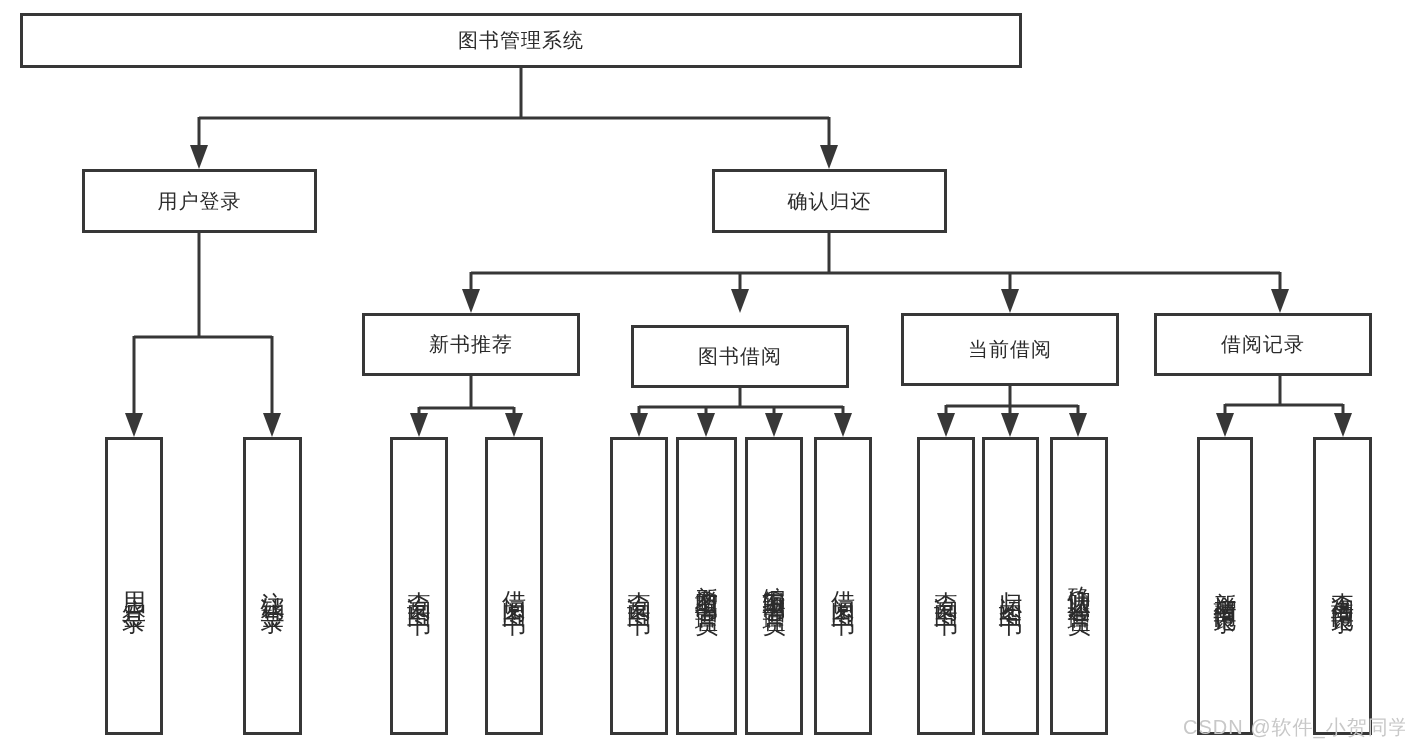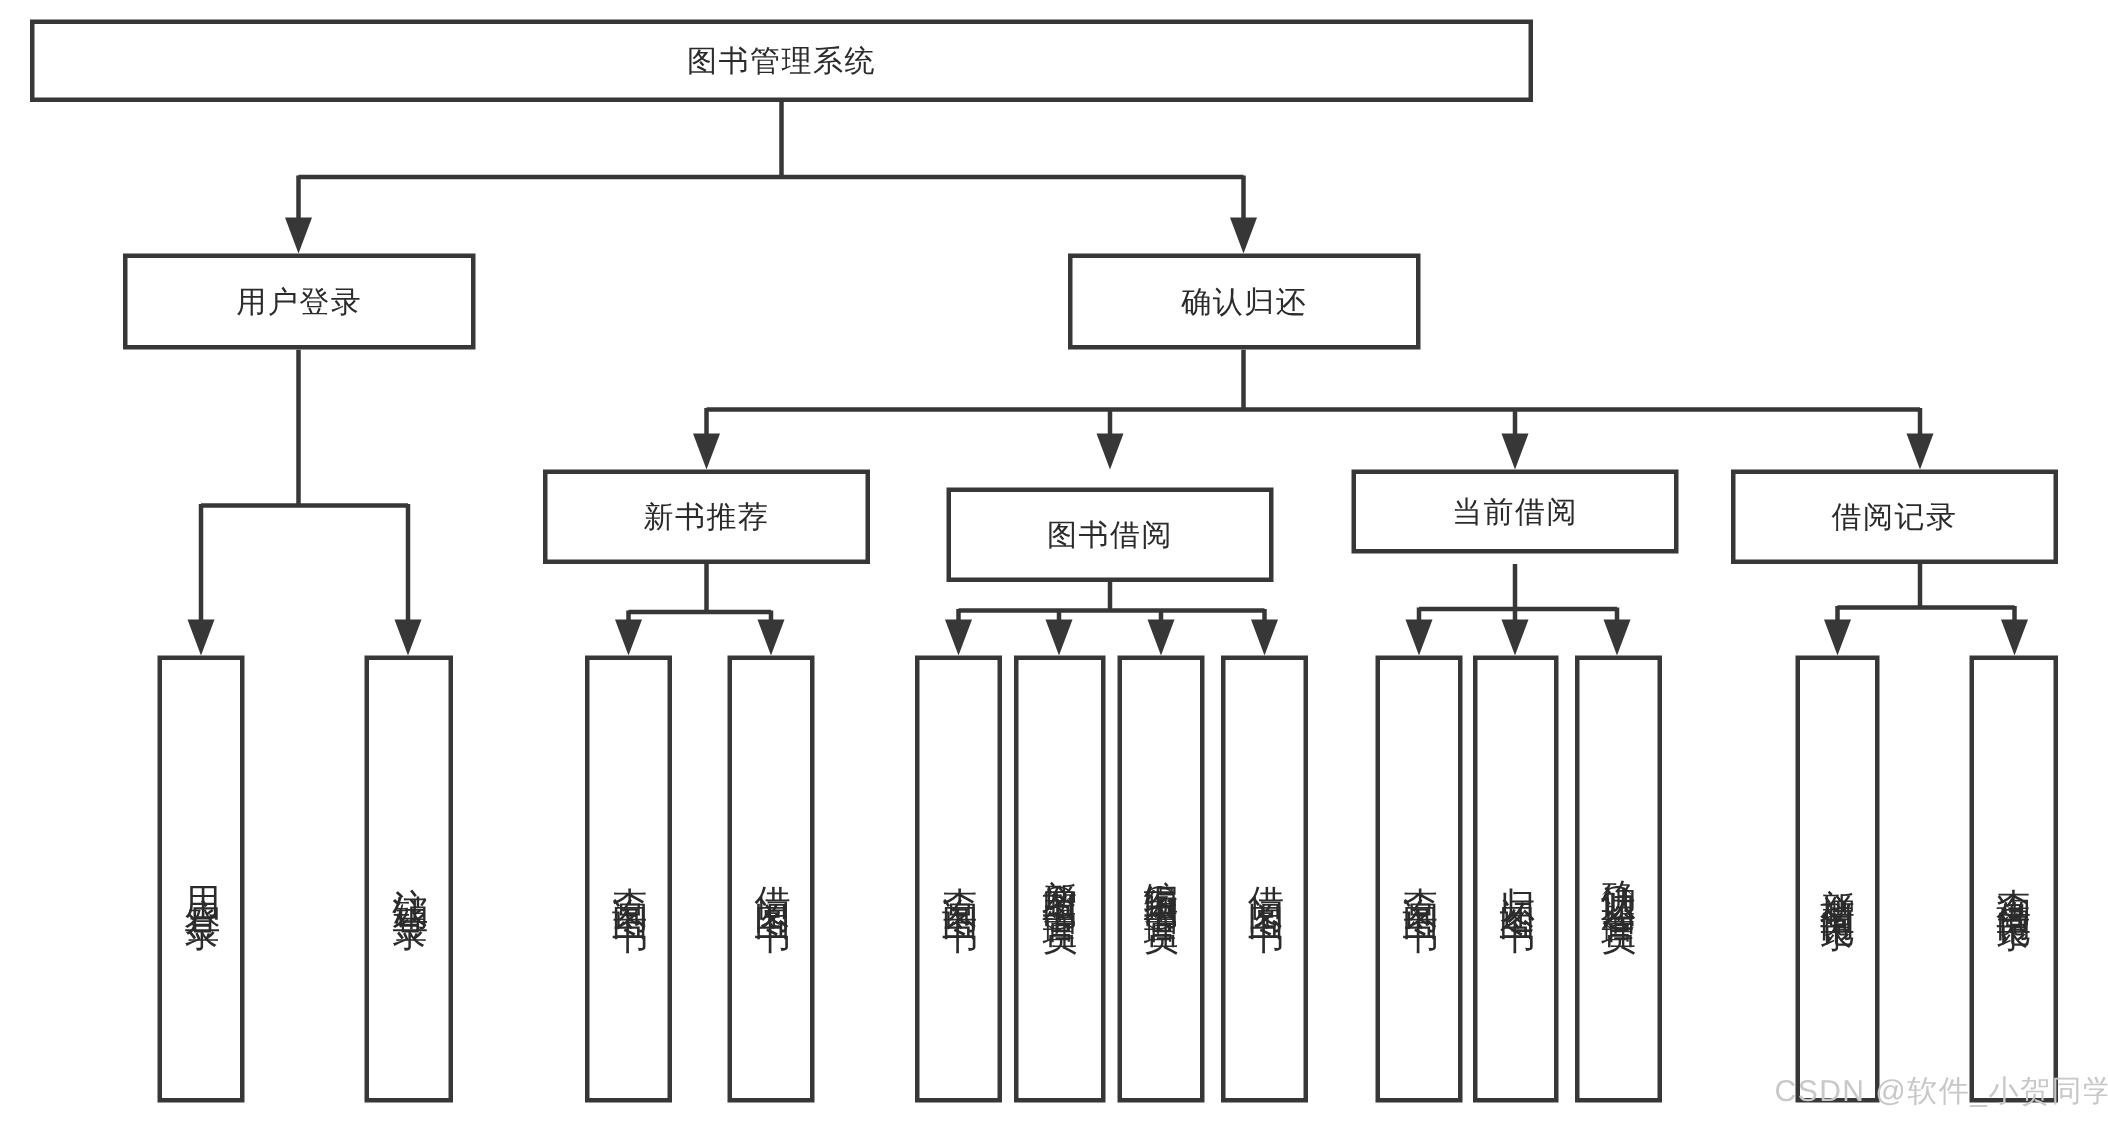--- a/index.html
+++ b/index.html
@@ -133,21 +133,21 @@
   <div class="box hbox" style="left:712px;top:169px;width:235px;height:64px;">
     <span>确认归还</span>
   </div>
 
   <div class="box hbox" style="left:362px;top:313px;width:218px;height:63px;">
     <span>新书推荐</span>
   </div>
   <div class="box hbox" style="left:631px;top:325px;width:218px;height:63px;">
     <span>图书借阅</span>
   </div>
-  <div class="box hbox" style="left:901px;top:313px;width:218px;height:56px;justify-content:center;">
+  <div class="box hbox" style="left:901px;top:313px;width:218px;height:73px;justify-content:center;">
     <span>当前借阅</span>
   </div>
   <div class="box hbox" style="left:1154px;top:313px;width:218px;height:63px;">
     <span>借阅记录</span>
   </div>
 
   <div class="box vbox" style="left:105px;top:437px;width:58px;height:298px;">
     <span>用户登录</span>
   </div>
   <div class="box vbox" style="left:243px;top:437px;width:59px;height:298px;">

